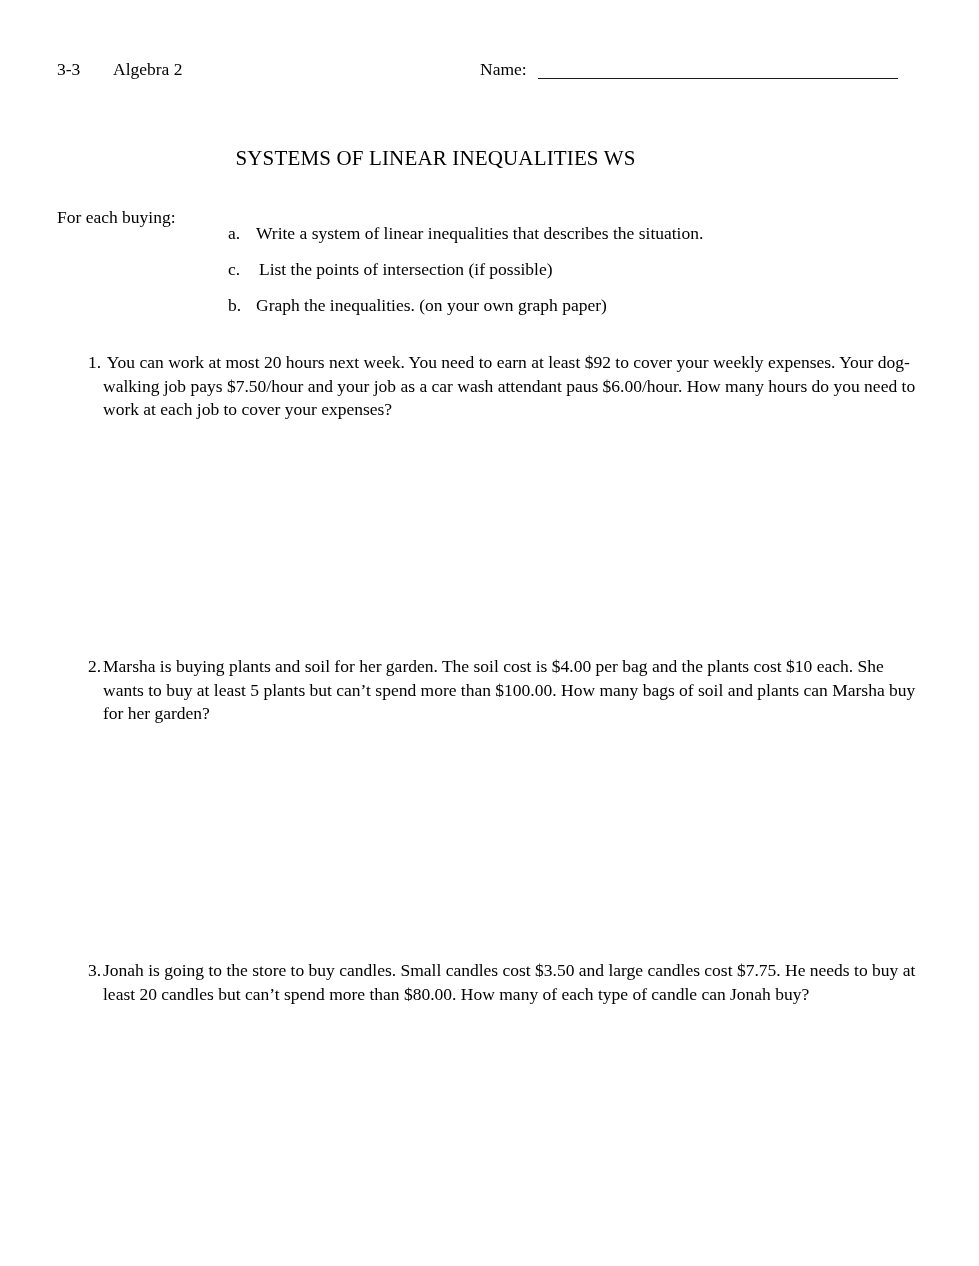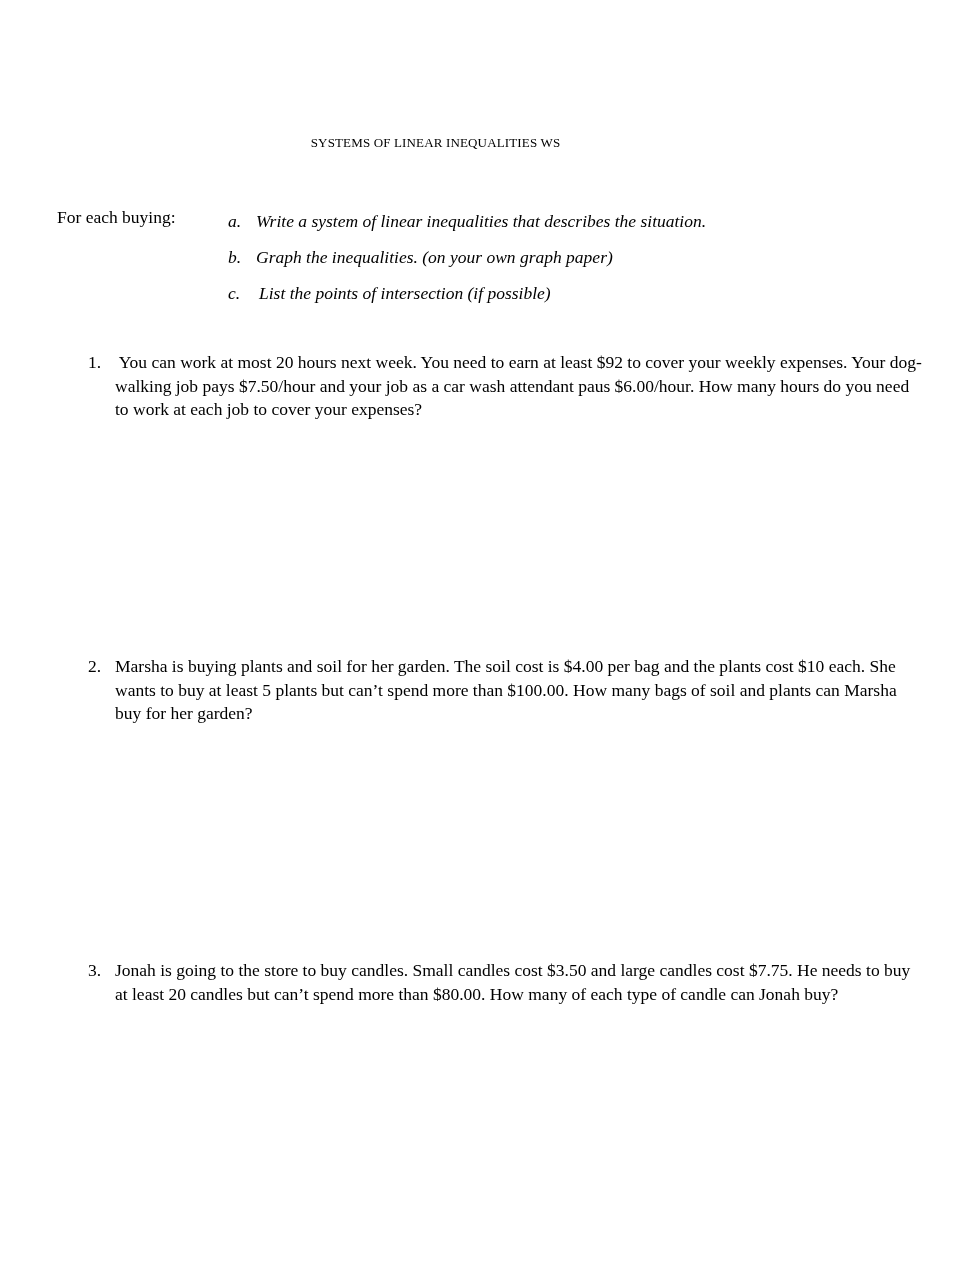--- a/index.html
+++ b/index.html
@@ -57,24 +57,24 @@
     top: 22px;
     width: 360px;
     height: 1px;
     background: #1c1c1c;
   }
 
   
   .doc-title {
     position: absolute;
     left: 0;
-    top: 131px;
+    top: 146px;
     width: 871px;
     text-align: center;
-    font-size: 13px;
+    font-size: 21px;
     line-height: 24px;
     letter-spacing: 0.15px;
   }
 
   
   .instructions {
     position: absolute;
     left: 0;
     top: 205px;
     width: 979px;
@@ -83,23 +83,22 @@
     position: absolute;
     left: 57px;
     top: 0;
     font-size: 17.5px;
     line-height: 24px;
     white-space: pre;
   }
   .instr-list {
     position: absolute;
     left: 228px;
-    top: 4px;
+    top: 16px;
     width: 700px;
-    font-style: italic;
   }
   .instr-item {
     position: relative;
     font-size: 17.5px;
     line-height: 24px;
     margin-bottom: 12px;
     white-space: pre;
   }
   .instr-item .marker {
     display: inline-block;
@@ -119,44 +118,50 @@
     text-align: left;
   }
   .problem .num {
     position: absolute;
     left: 0;
     top: 0;
     width: 26px;
     text-align: left;
   }
   .problem .body {
-    margin-left: 27px;
+    margin-left: 15px;
     text-indent: 0;
   }
   .problem .body .lead-space {
     white-space: pre;
   }
   #problem-1 { top: 351px; }
   #problem-2 { top: 655px; }
   #problem-3 { top: 959px; }
 </style>
 </head>
 <body>
 
 <div class="page">
 
+  <div class="header-row">
+    <span class="hdr-code">3-3</span>
+    <span class="hdr-course">Algebra 2</span>
+    <span class="hdr-name-label">Name:</span>
+    <span class="hdr-name-rule"></span>
+  </div>
 
   <div class="doc-title">SYSTEMS OF LINEAR INEQUALITIES WS</div>
 
   <div class="instructions">
     <span class="instr-lead">For each buying:</span>
     <div class="instr-list">
       <div class="instr-item"><span class="marker">a.</span><span>Write a system of linear inequalities that describes the situation.</span></div>
+      <div class="instr-item wide-marker"><span class="marker">c.</span><span>List the points of intersection (if possible)</span></div>
       <div class="instr-item"><span class="marker">b.</span><span>Graph the inequalities. (on your own graph paper)</span></div>
-      <div class="instr-item wide-marker"><span class="marker">c.</span><span>List the points of intersection (if possible)</span></div>
     </div>
   </div>
 
   <div class="problem" id="problem-1">
     <span class="num">1.</span>
     <div class="body"><span class="lead-space"> </span><span>You can work at most 20 hours next week. You need to earn at least $92 to cover your weekly expenses. Your dog-walking job pays $7.50/hour and your job as a car wash attendant paus $6.00/hour. How many hours do you need to work at each job to cover your expenses?</span></div>
   </div>
 
   <div class="problem" id="problem-2">
     <span class="num">2.</span>

